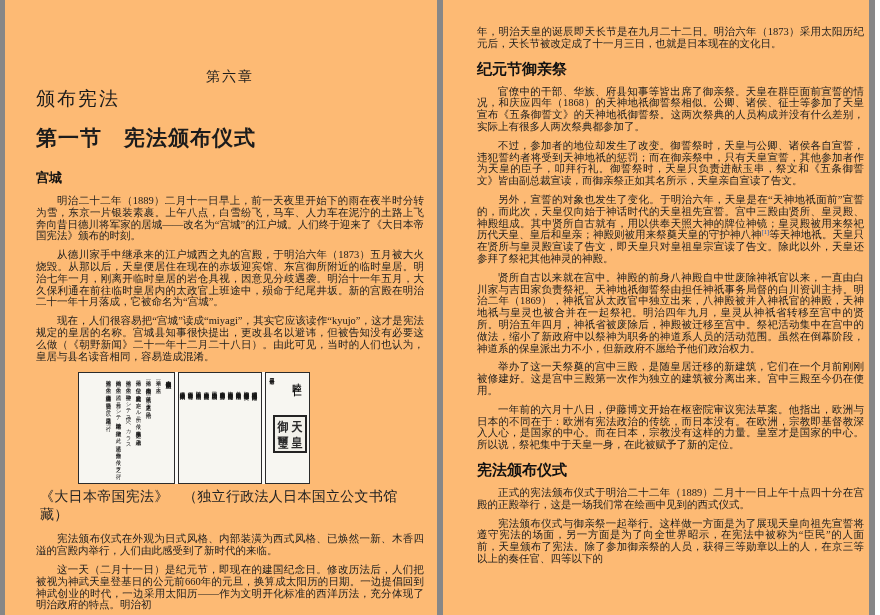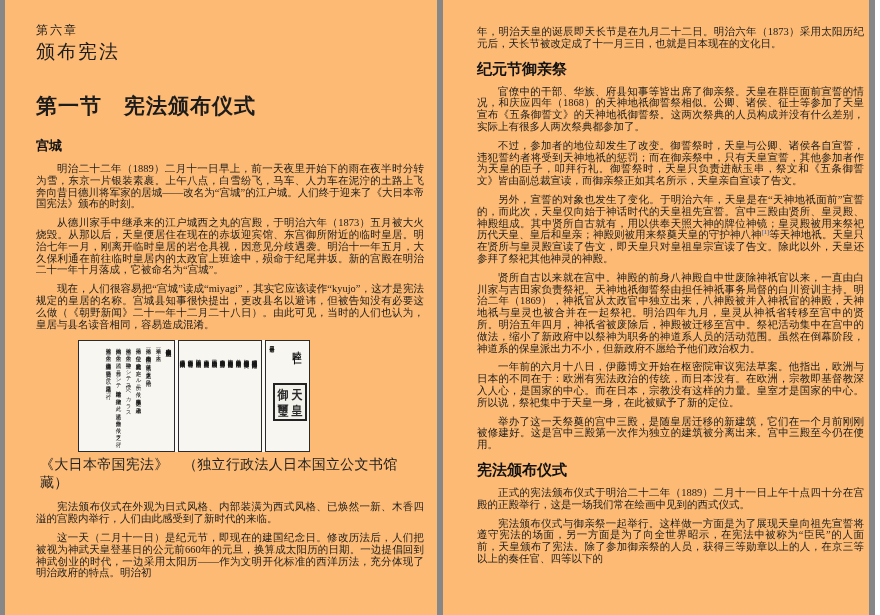--- a/index.html
+++ b/index.html
@@ -11,23 +11,23 @@
   .edge-left { width: 5px; }
   .gutter { width: 6px; }
   .edge-right { width: 6px; }
   .edge-pad { width: 4px; background: #ffffff; }
 
   .page { background: #fdba74; height: 615px; overflow: hidden; flex: 0 0 auto; }
   .page-left  { width: 432px; padding: 0 13px 0 31px; }
   .page-right { width: 426px; padding: 26px 5px 0 34px; }
 
   
-  .chapter-no { margin-top: 22px; font-size: 12px; letter-spacing: 2px; }
+  .chapter-no { margin-top: 68px; text-align: center; font-size: 14px; letter-spacing: 2px; }
   .chapter-title { text-align: left; font-size: 19px; letter-spacing: 2px; font-family: Liberation Serif, serif; }
-  .section-title { margin-top: 27px; font-size: 21px; font-weight: bold; letter-spacing: 1px; }
+  .section-title { margin-top: 12px; font-size: 21px; font-weight: bold; letter-spacing: 1px; }
   .subhead { margin-top: 17px; font-size: 13px; font-weight: bold; color: #111; }
   .subhead-r { margin: 10px 0 7px 0; font-size: 15px; font-weight: bold; color: #111; }
 
   p.body-p {
     font-size: 10.5px;
     line-height: 11.8px;
     text-align: justify;
     text-indent: 2em;
     margin: 0 0 7px 0;
     color: #1c1c1c;
@@ -175,22 +175,22 @@
   <div class="edge-strip gutter"></div>
 
   <div class="page page-right">
     <p class="body-p no-indent">年，明治天皇的诞辰即天长节是在九月二十二日。明治六年（1873）采用太阳历纪元后，天长节被改定成了十一月三日，也就是日本现在的文化日。</p>
 
     <div class="subhead-r">纪元节御亲祭</div>
     <p class="body-p">官僚中的干部、华族、府县知事等皆出席了御亲祭。天皇在群臣面前宣誓的情况，和庆应四年（1868）的天神地祇御誓祭相似。公卿、诸侯、征士等参加了天皇宣布《五条御誓文》的天神地祇御誓祭。这两次祭典的人员构成并没有什么差别，实际上有很多人两次祭典都参加了。</p>
     <p class="body-p">不过，参加者的地位却发生了改变。御誓祭时，天皇与公卿、诸侯各自宣誓，违犯誓约者将受到天神地祇的惩罚；而在御亲祭中，只有天皇宣誓，其他参加者作为天皇的臣子，叩拜行礼。御誓祭时，天皇只负责进献玉串，祭文和《五条御誓文》皆由副总裁宣读，而御亲祭正如其名所示，天皇亲自宣读了告文。</p>
     <p class="body-p"><span>另外，宣誓的对象也发生了变化。于明治六年，天皇是在“天神地祇面前”宣誓的，而此次，天皇仅向始于神话时代的天皇祖先宣誓。宫中三殿由贤所、皇灵殿、神殿组成。其中贤所自古就有，用以供奉天照大神的牌位神镜；皇灵殿被用来祭祀历代天皇、皇后和皇亲；神殿则被用来祭奠天皇的守护神八神</span><sup class="footnote-ref">[1]</sup><span>等天神地祇。天皇只在贤所与皇灵殿宣读了告文，即天皇只对皇祖皇宗宣读了告文。除此以外，天皇还参拜了祭祀其他神灵的神殿。</span></p>
     <p class="body-p">贤所自古以来就在宫中。神殿的前身八神殿自中世废除神祇官以来，一直由白川家与吉田家负责祭祀。天神地祇御誓祭由担任神祇事务局督的白川资训主持。明治二年（1869），神祇官从太政官中独立出来，八神殿被并入神祇官的神殿，天神地祇与皇灵也被合并在一起祭祀。明治四年九月，皇灵从神祇省转移至宫中的贤所。明治五年四月，神祇省被废除后，神殿被迁移至宫中。祭祀活动集中在宫中的做法，缩小了新政府中以祭神为职务的神道系人员的活动范围。虽然在倒幕阶段，神道系的保皇派出力不小，但新政府不愿给予他们政治权力。</p>
+    <p class="body-p">举办了这一天祭奠的宫中三殿，是随皇居迁移的新建筑，它们在一个月前刚刚被修建好。这是宫中三殿第一次作为独立的建筑被分离出来。宫中三殿至今仍在使用。</p>
     <p class="body-p">一年前的六月十八日，伊藤博文开始在枢密院审议宪法草案。他指出，欧洲与日本的不同在于：欧洲有宪法政治的传统，而日本没有。在欧洲，宗教即基督教深入人心，是国家的中心。而在日本，宗教没有这样的力量。皇室才是国家的中心。所以说，祭祀集中于天皇一身，在此被赋予了新的定位。</p>
-    <p class="body-p">举办了这一天祭奠的宫中三殿，是随皇居迁移的新建筑，它们在一个月前刚刚被修建好。这是宫中三殿第一次作为独立的建筑被分离出来。宫中三殿至今仍在使用。</p>
 
     <div class="subhead-r">宪法颁布仪式</div>
     <p class="body-p">正式的宪法颁布仪式于明治二十二年（1889）二月十一日上午十点四十分在宫殿的正殿举行，这是一场我们常在绘画中见到的西式仪式。</p>
     <p class="body-p">宪法颁布仪式与御亲祭一起举行。这样做一方面是为了展现天皇向祖先宣誓将遵守宪法的场面，另一方面是为了向全世界昭示，在宪法中被称为“臣民”的人面前，天皇颁布了宪法。除了参加御亲祭的人员，获得三等勋章以上的人，在京三等以上的奏任官、四等以下的</p>
   </div>
 
   <div class="edge-strip edge-right"></div>
   <div class="edge-pad"></div>
 </div>
 

